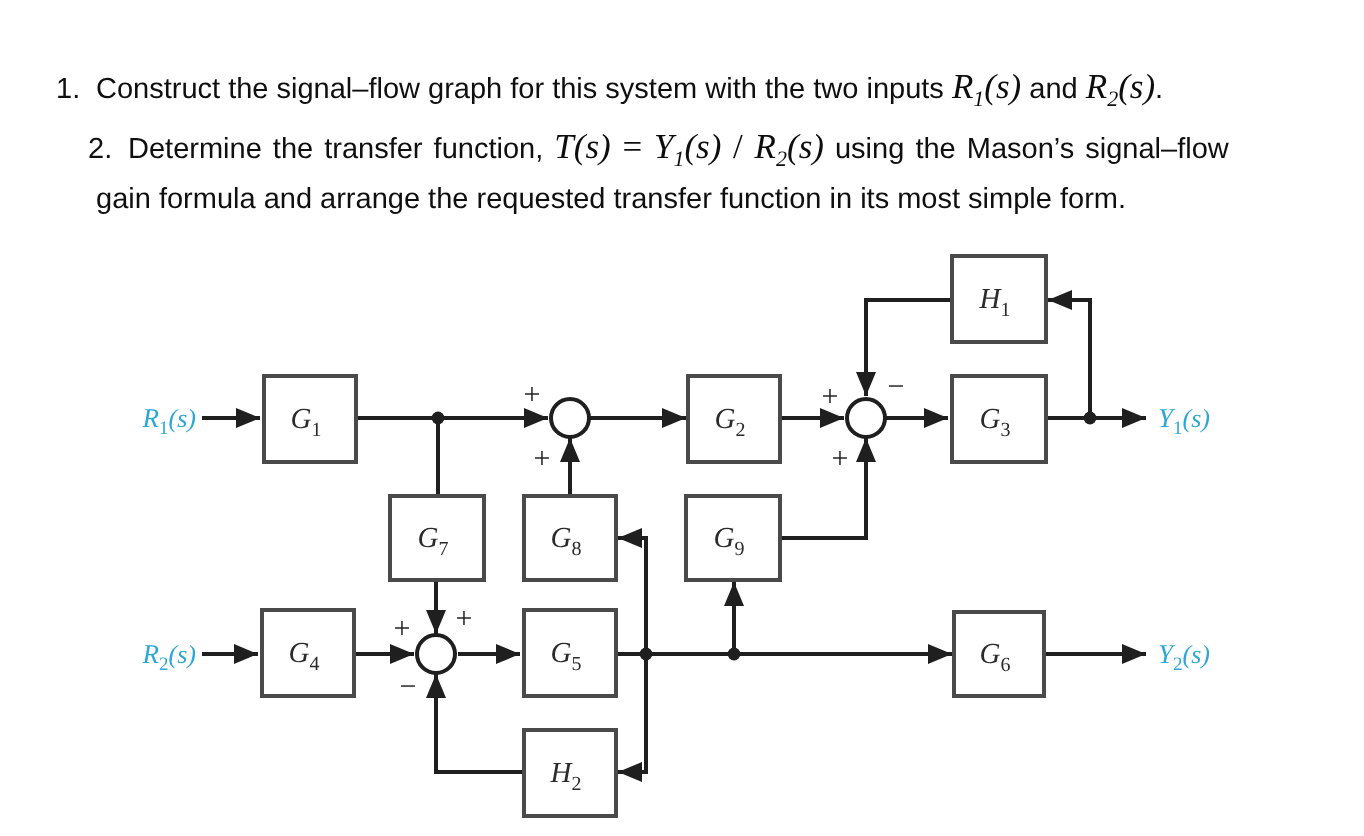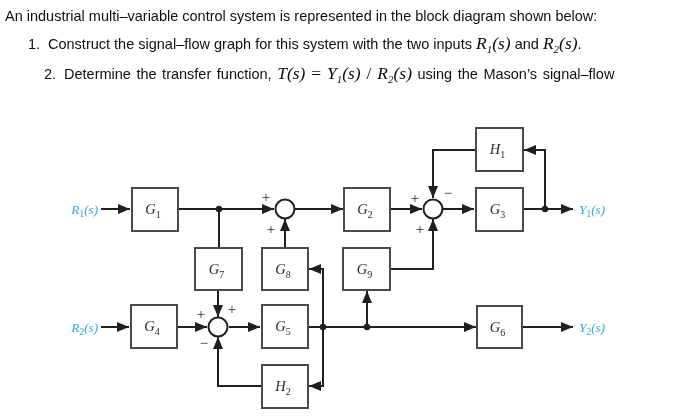--- a/index.html
+++ b/index.html
@@ -13,32 +13,32 @@
   .mtail{font-style:italic;}
   .mv sub{font-size:11px;font-style:italic;vertical-align:-4px;line-height:0;}
   .ws{word-spacing:1.5px;}
   svg{position:absolute;left:0;top:0;}
 </style>
 </head>
 <body>
 
 <div class="page">
 
-  <div class="trow" style="left:5px;top:5px;">
-    <span class="tx">An industrial multi–variable control system is represented in the block diagram shown below:</span>
-  </div>
 
   <div class="trow" style="left:28px;top:32px;">
     <span class="num">1.</span><span class="runs"><span class="tx">Construct the signal–flow graph for this system with the two inputs </span><span class="mv"><span class="mvar">R</span><sub>1</sub><span class="mtail">(s)</span></span><span class="tx"> and </span><span class="mv"><span class="mvar">R</span><sub>2</sub><span class="mtail">(s)</span></span><span class="tx">.</span></span>
   </div>
 
   <div class="trow ws" style="left:44px;top:62px;">
     <span class="num">2.</span><span class="runs"><span class="tx">Determine the transfer function, </span><span class="mv"><span class="mvar">T</span><span class="mtail">(s)</span></span><span class="mop"> = </span><span class="mv"><span class="mvar">Y</span><sub>1</sub><span class="mtail">(s)</span></span><span class="mop"> / </span><span class="mv"><span class="mvar">R</span><sub>2</sub><span class="mtail">(s)</span></span><span class="tx"> using the Mason’s signal–flow</span></span>
   </div>
 
+  <div class="trow" style="left:48px;top:89px;">
+    <span class="runs"><span class="tx">gain formula and arrange the requested transfer function in its most simple form.</span></span>
+  </div>
 
   <svg id="diagram-svg" width="682" height="418" viewBox="0 0 682 418">
       <defs>
         <marker id="arw" markerUnits="userSpaceOnUse" markerWidth="12" markerHeight="10" refX="12" refY="5" orient="auto">
           <path d="M0,0 L12,5 L0,10 Z" fill="#1f1f1f"></path>
         </marker>
       </defs>
       <polyline points="101,209 130,209" fill="none" stroke="#1f1f1f" stroke-width="2" marker-end="url(#arw)"></polyline>
       <polyline points="178,209 274,209" fill="none" stroke="#1f1f1f" stroke-width="2" marker-end="url(#arw)"></polyline>
       <polyline points="219,209 219,250" fill="none" stroke="#1f1f1f" stroke-width="2"></polyline>

